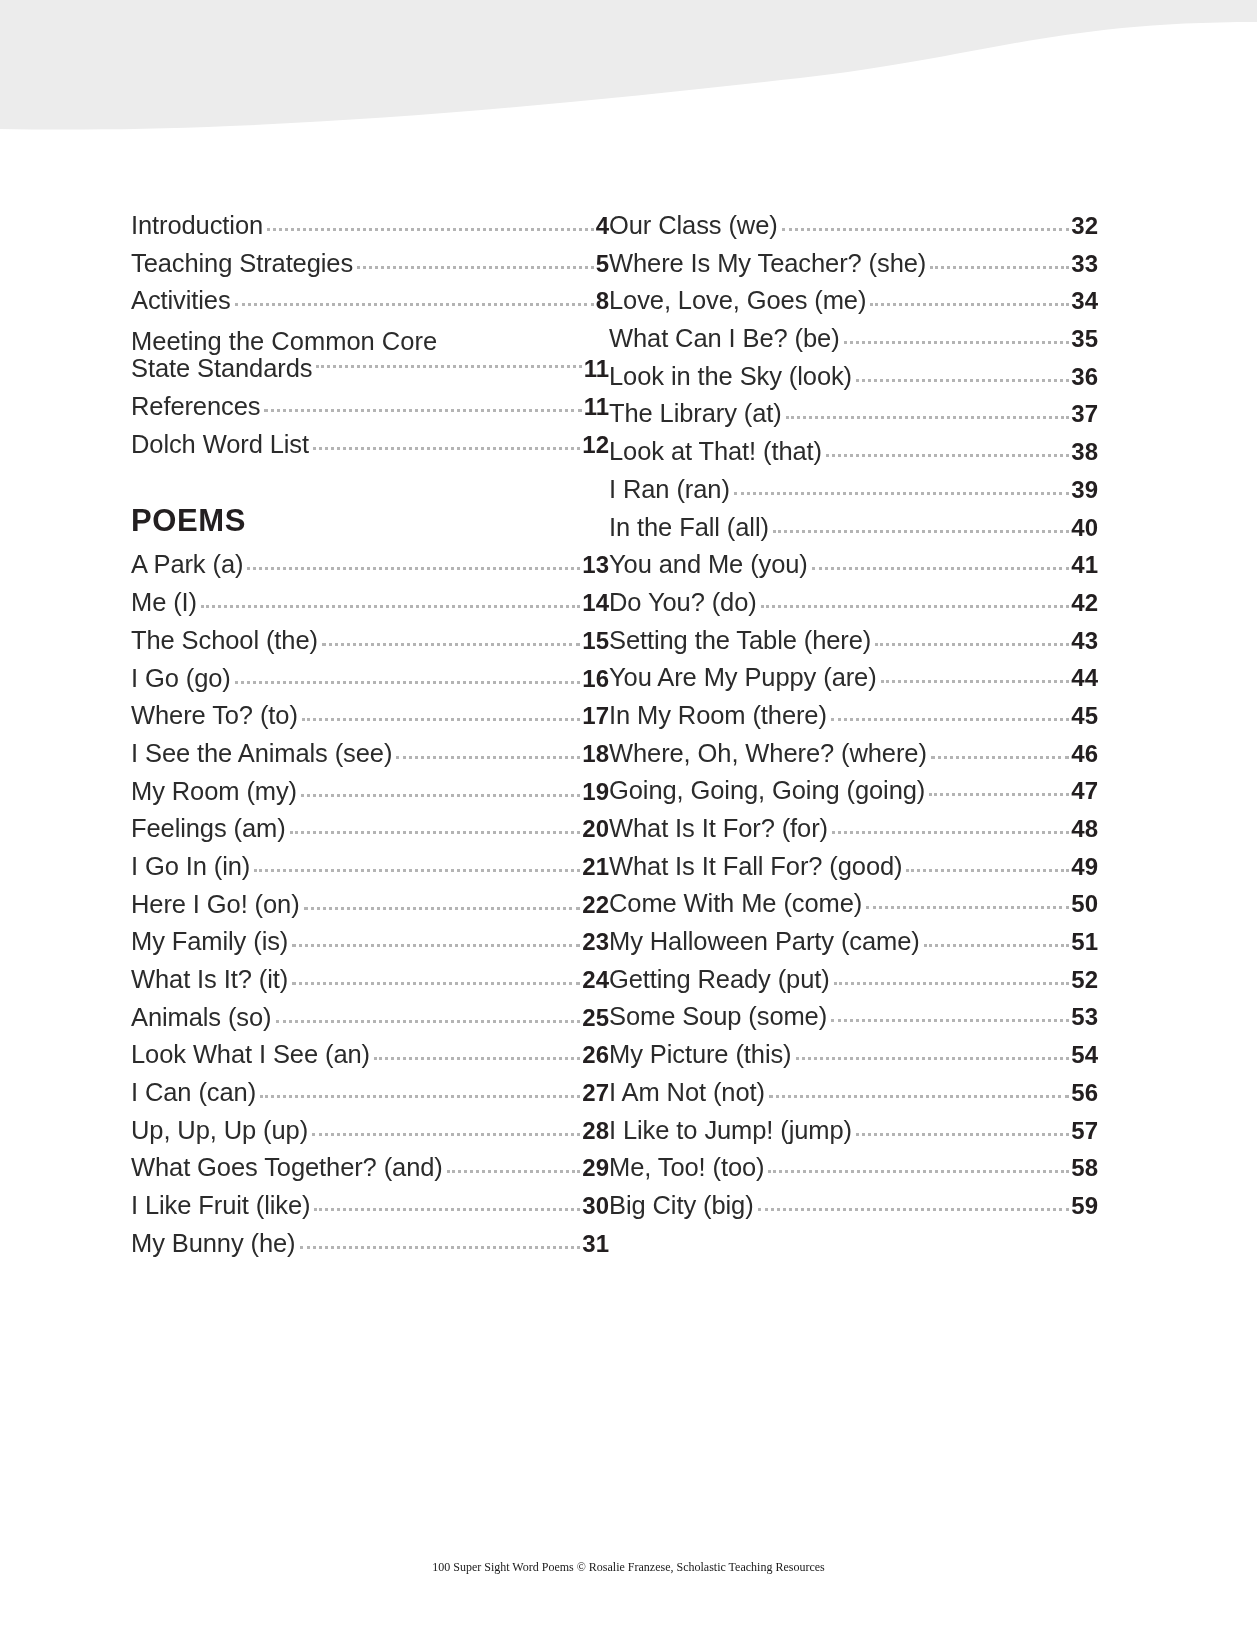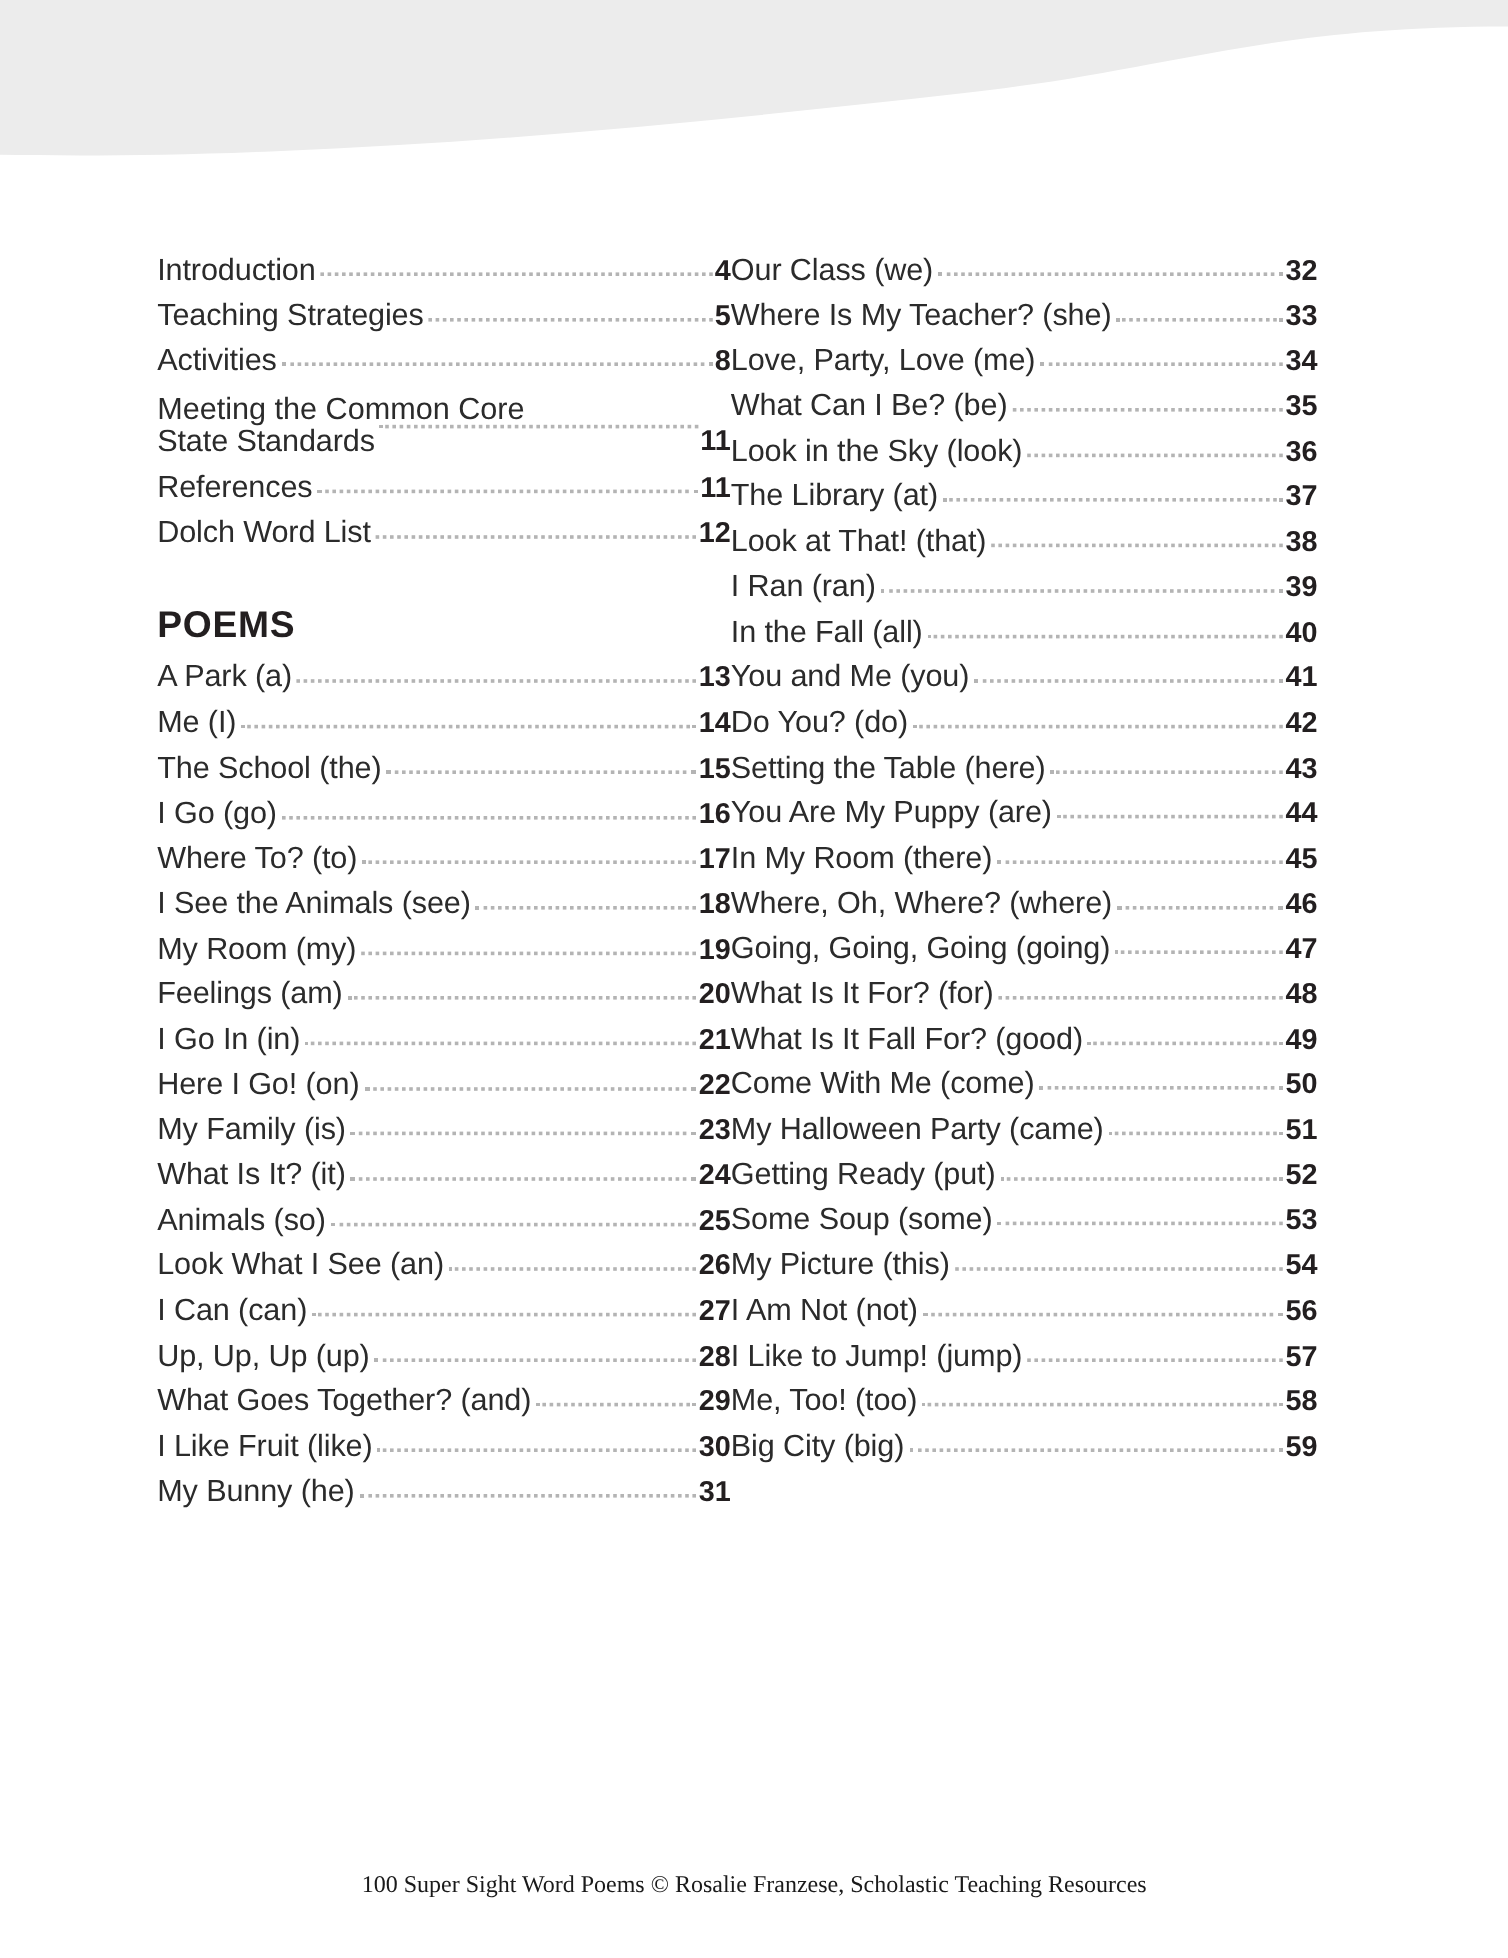--- a/index.html
+++ b/index.html
@@ -90,42 +90,42 @@
   .toc-entry.wrapped .entry-title-first {
     display: block;
     font-size: 25.5px;
     color: #2b2b2b;
     line-height: 1.19;
     white-space: nowrap;
   }
   .toc-entry.wrapped .wrap-second-row {
     display: flex;
     flex-direction: row;
-    align-items: flex-start;
+    align-items: center;
     width: 100%;
   }
 
   #poems-heading {
     font-size: 31px;
     font-weight: bold;
     color: #231f20;
     letter-spacing: 0.6px;
     margin-top: 34px;
     margin-bottom: 13px;
     font-stretch: condensed;
   }
 
   #footer {
     position: absolute;
     left: 0;
     top: 1560px;
     width: 1257px;
     text-align: center;
     font-family: "Liberation Serif", serif;
-    font-size: 20px;
+    font-size: 12px;
     color: #1a1a1a;
   }
 </style>
 </head>
 <body>
 
 <svg id="top-banner" viewBox="0 0 1257 160" preserveAspectRatio="none" xmlns="http://www.w3.org/2000/svg">
   <path d="M0,0 L1257,0 L1257,22 C1050,22 980,58 800,78 C620,98 430,118 230,126 C140,130 60,130 0,129 Z" fill="#ececec"></path>
 </svg>
 
@@ -279,21 +279,21 @@
           <span class="entry-title">Our Class (we)</span>
           <span class="entry-leader"></span>
           <span class="entry-page">32</span>
         </div>
         <div class="toc-entry">
           <span class="entry-title">Where Is My Teacher? (she)</span>
           <span class="entry-leader"></span>
           <span class="entry-page">33</span>
         </div>
         <div class="toc-entry">
-          <span class="entry-title">Love, Party, Love (me)</span>
+          <span class="entry-title">Love, Love, Goes (me)</span>
           <span class="entry-leader"></span>
           <span class="entry-page">34</span>
         </div>
         <div class="toc-entry">
           <span class="entry-title">What Can I Be? (be)</span>
           <span class="entry-leader"></span>
           <span class="entry-page">35</span>
         </div>
         <div class="toc-entry">
           <span class="entry-title">Look in the Sky (look)</span>

